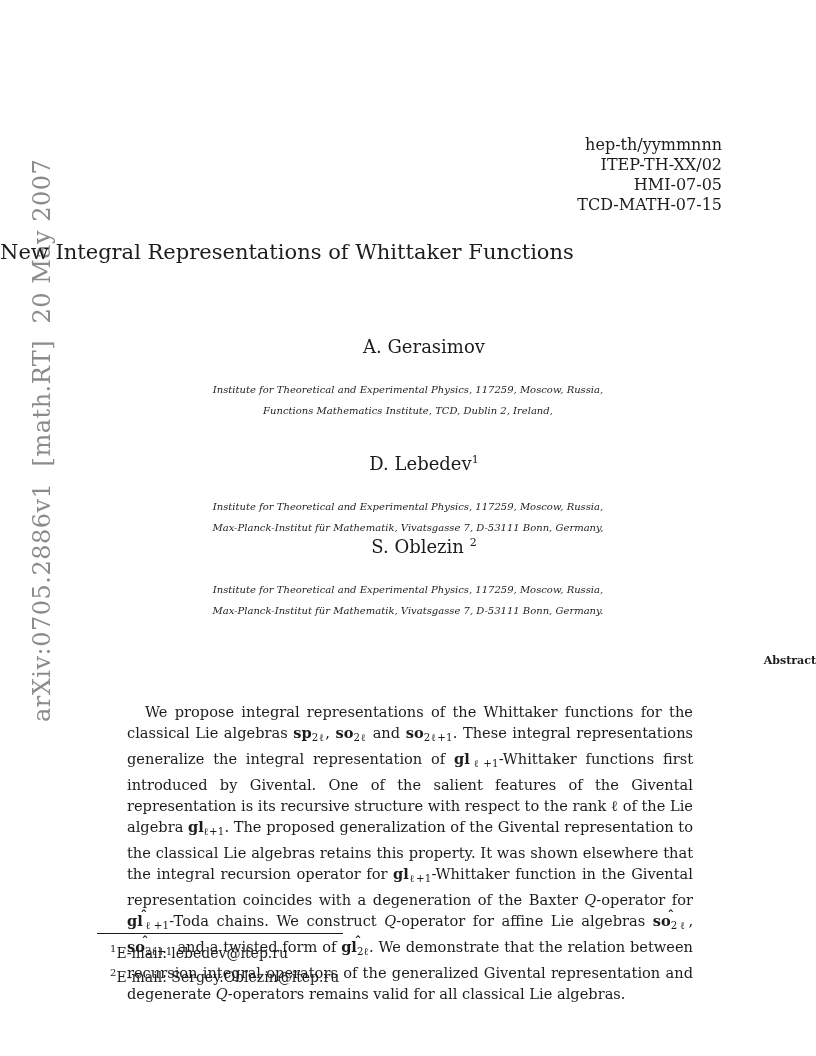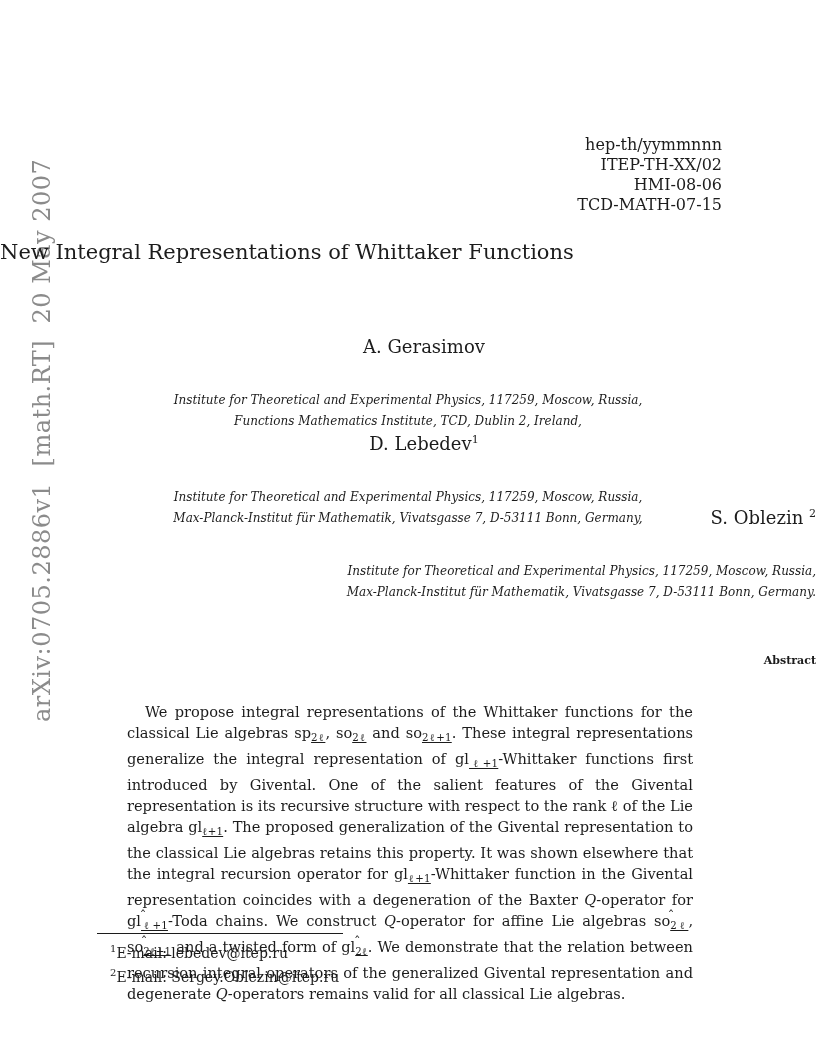--- a/index.html
+++ b/index.html
@@ -45,28 +45,28 @@
     text-align: left;
     font-weight: normal;
     font-size: 21px;
     line-height: 25px;
   }
 
   
   .authors { position: absolute; left: 0; top: 0; width: 100%; }
   .author-block { position: absolute; left: 0; width: 100%; text-align: center; }
   .author-block.a0 { top: 335px; }
-  .author-block.a1 { top: 428px; }
-  .author-block.a2 { top: 502px; text-align: right; }
+  .author-block.a1 { top: 448px; }
+  .author-block.a2 { top: 531px; }
   .author-name { font-size: 18px; line-height: 24px; margin-left: 32px; }
   .author-name sup { font-size: 11px; }
   .affiliations {
-    margin-top: 31px;
+    margin-top: 20px;
     font-style: italic;
-    font-size: 12px;
+    font-size: 10px;
     line-height: 21px;
   }
 
   
   .abstract-head {
     position: absolute;
     top: 654px;
     left: 0;
     width: 100%;
     text-align: right;
@@ -76,27 +76,26 @@
   .abstract-text {
     position: absolute;
     top: 701px;
     left: 127px;
     width: 566px;
     font-size: 14.6px;
     line-height: 21.2px;
     text-align: justify;
     text-indent: 18px;
   }
-  .abstract-text .frak { font-weight: normal; }
+  .abstract-text .frak { font-weight: bold; }
   .abstract-text .cal { font-style: italic; }
   .abstract-text .sub {
     font-size: 0.7em;
     vertical-align: -0.25em;
     letter-spacing: 0.2px;
-    text-decoration: underline;
   }
   .abstract-text .hat { position: relative; }
   .abstract-text .hat::after {
     content: "\2C6"; 
     position: absolute;
     left: 50%;
     top: -0.52em;
     transform: translateX(-50%);
     font-size: 0.9em;
   }
@@ -121,21 +120,21 @@
 </head>
 <body>
 
 <div class="page">
 
   <div class="stamp">arXiv:0705.2886v1  [math.RT]  20 May 2007</div>
 
   <div class="report-ids">
       <div class="hid">hep-th/yymmnnn</div>
       <div class="hid">ITEP-TH-XX/02</div>
-      <div class="hid">HMI-08-06</div>
+      <div class="hid">HMI-07-05</div>
       <div class="hid">TCD-MATH-07-15</div>
     </div>
 
   <div class="title">
     <div>New Integral Representations of Whittaker Functions</div>
   </div>
 
   <div class="authors">
       <div class="author-block a0">
         <div class="author-name">A. Gerasimov</div>

